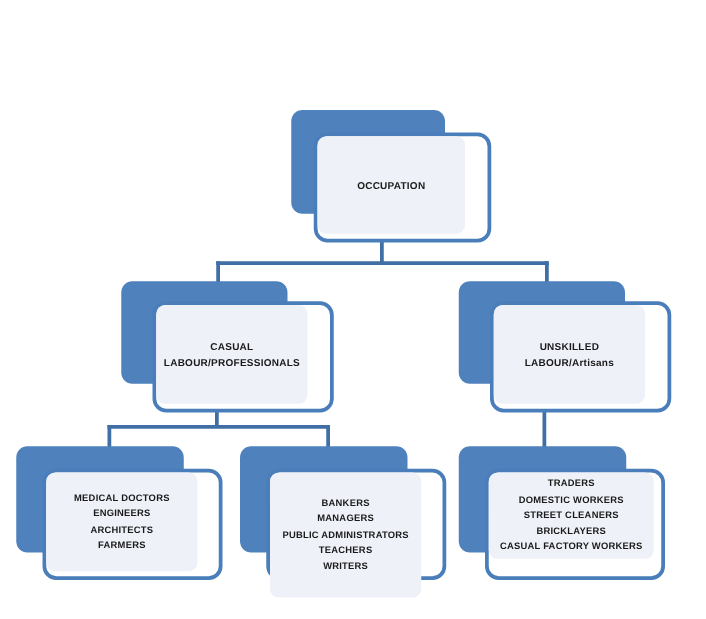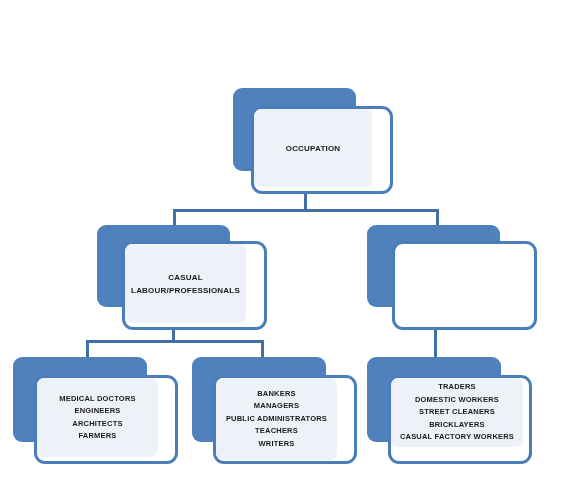--- a/index.html
+++ b/index.html
@@ -100,37 +100,40 @@
     <div class="plate" style="left:0; top:0; width:133px; height:82px;"></div>
     <div class="frame" style="left:25px; top:16px; width:145px; height:89px;"></div>
     <div class="panel" style="left:28px; top:19px; width:121px; height:79px;">
       <span class="label">CASUAL LABOUR/PROFESSIONALS</span>
     </div>
   </div>
 
   <div class="node" style="left:367px; top:225px; width:170px; height:105px;">
     <div class="plate" style="left:0; top:0; width:133px; height:82px;"></div>
     <div class="frame" style="left:25px; top:16px; width:145px; height:89px;"></div>
+    <div class="panel" style="left:28px; top:19px; width:121px; height:79px;">
+      <span class="label">UNSKILLED LABOUR/Artisans</span>
+    </div>
   </div>
 
   <div class="node" style="left:13px; top:357px; width:165px; height:107px;">
     <div class="plate" style="left:0; top:0; width:134px; height:85px;"></div>
     <div class="frame" style="left:21px; top:18px; width:144px; height:89px;"></div>
     <div class="panel" style="left:24px; top:21px; width:121px; height:79px;">
       <span class="label small">MEDICAL DOCTORS
 ENGINEERS
 ARCHITECTS
 FARMERS</span>
     </div>
   </div>
 
   <div class="node" style="left:192px; top:357px; width:165px; height:107px;">
     <div class="plate" style="left:0; top:0; width:134px; height:85px;"></div>
     <div class="frame" style="left:21px; top:18px; width:144px; height:89px;"></div>
-    <div class="panel" style="left:24px; top:21px; width:121px; height:82px;">
+    <div class="panel" style="left:24px; top:21px; width:121px; height:100px;">
       <span class="label small">BANKERS
 MANAGERS
 PUBLIC ADMINISTRATORS
 TEACHERS
 WRITERS</span>
     </div>
   </div>
 
   <div class="node" style="left:367px; top:357px; width:165px; height:107px;">
     <div class="plate" style="left:0; top:0; width:134px; height:85px;"></div>

